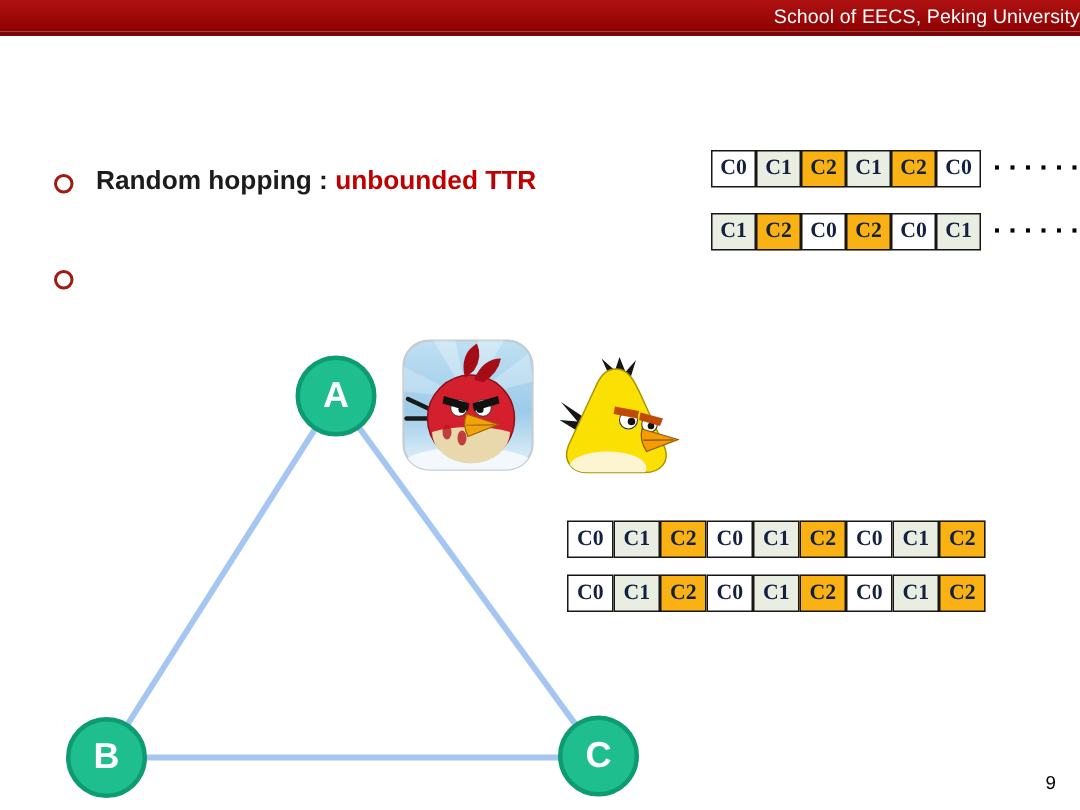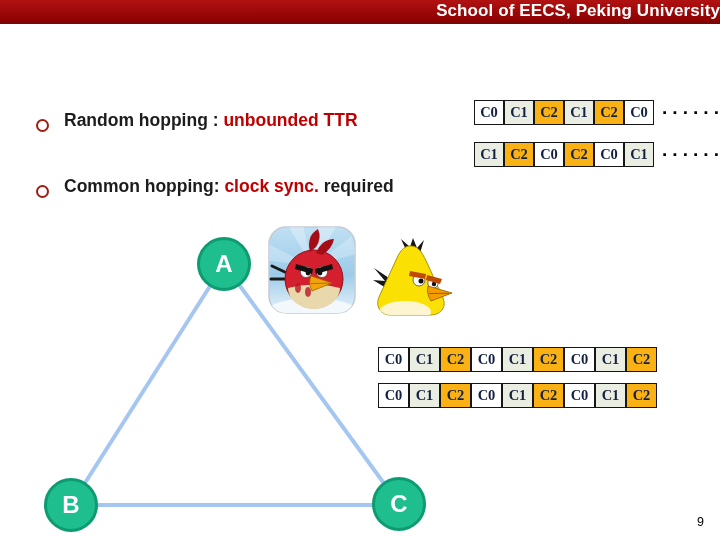--- a/index.html
+++ b/index.html
@@ -8,26 +8,26 @@
     font-family:"Liberation Sans","DejaVu Sans",sans-serif;overflow:hidden;
     margin:0 auto;
   }
   .topbar{
     position:absolute;left:0;top:0;width:720px;height:21px;
     background:linear-gradient(#b01212,#8e0101);
     border-bottom:3px solid #7a0707;
     display:flex;align-items:center;justify-content:flex-end;
     padding-right:8px;box-sizing:content-box;
   }
-  .topbar span{color:#ffffff;font-size:17px;font-weight:700;letter-spacing:0.1px;}
+  .topbar span{color:#ffffff;font-size:13px;font-weight:400;letter-spacing:0.1px;}
   .title{
     position:absolute;left:27px;top:44px;margin:0;
     font-size:29px;font-weight:700;color:#1f1e55;letter-spacing:-0.3px;
   }
-  .bullet{position:absolute;left:36px;display:flex;align-items:flex-end;width:430px;}
+  .bullet{position:absolute;left:36px;display:flex;align-items:center;width:430px;}
   .marker{
     width:9px;height:9px;border:2.5px solid #9d1d12;border-radius:50%;
     margin-top:4px;margin-right:15px;flex:0 0 auto;background:#fff;
   }
   .btext{font-size:17.5px;font-weight:700;color:#1c1c1c;line-height:1.25;}
   .btext .red{color:#c00000;}
   .seqrow{position:absolute;display:flex;align-items:center;}
   .cells{display:flex;}
   .chcell{
     box-sizing:border-box;height:25px;border:1px solid #161616;
@@ -61,21 +61,20 @@
   </div>
 
 
   <div class="bullet" style="top:110px;">
     <span class="marker"></span>
     <span class="btext"><span>Random hopping : </span><span class="red">unbounded TTR</span></span>
   </div>
 
   <div class="bullet" style="top:176px;">
     <span class="marker"></span>
-    <span class="btext"><span>Common hopping: </span><span class="red">clock sync.</span><span> required</span></span>
   </div>
 
   <div class="seqrow seq-top" style="left:474px;top:100px;">
     <div class="cells">
         <div class="chcell" style="background: rgb(255, 255, 255);">C0</div>
         <div class="chcell" style="background: rgb(234, 237, 225);">C1</div>
         <div class="chcell" style="background: rgb(249, 177, 19);">C2</div>
         <div class="chcell" style="background: rgb(234, 237, 225);">C1</div>
         <div class="chcell" style="background: rgb(249, 177, 19);">C2</div>
         <div class="chcell" style="background: rgb(255, 255, 255);">C0</div>

